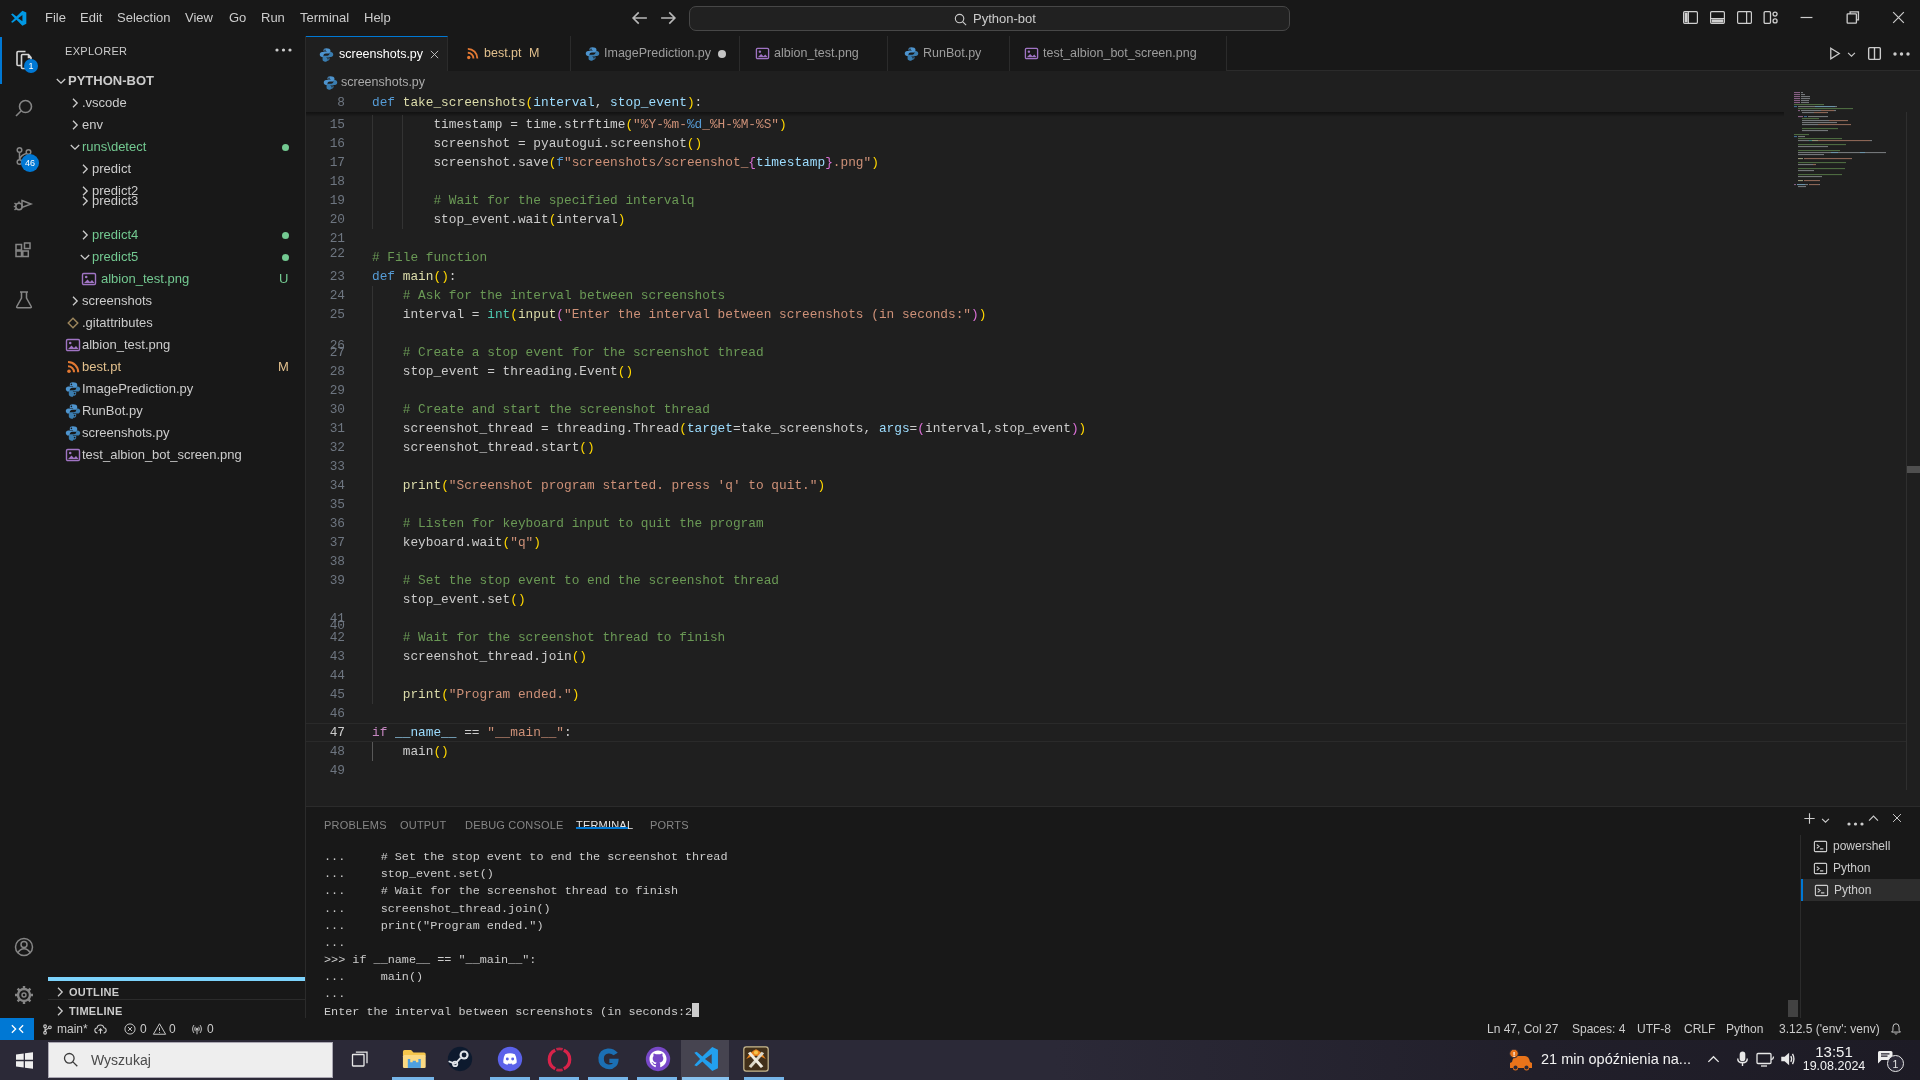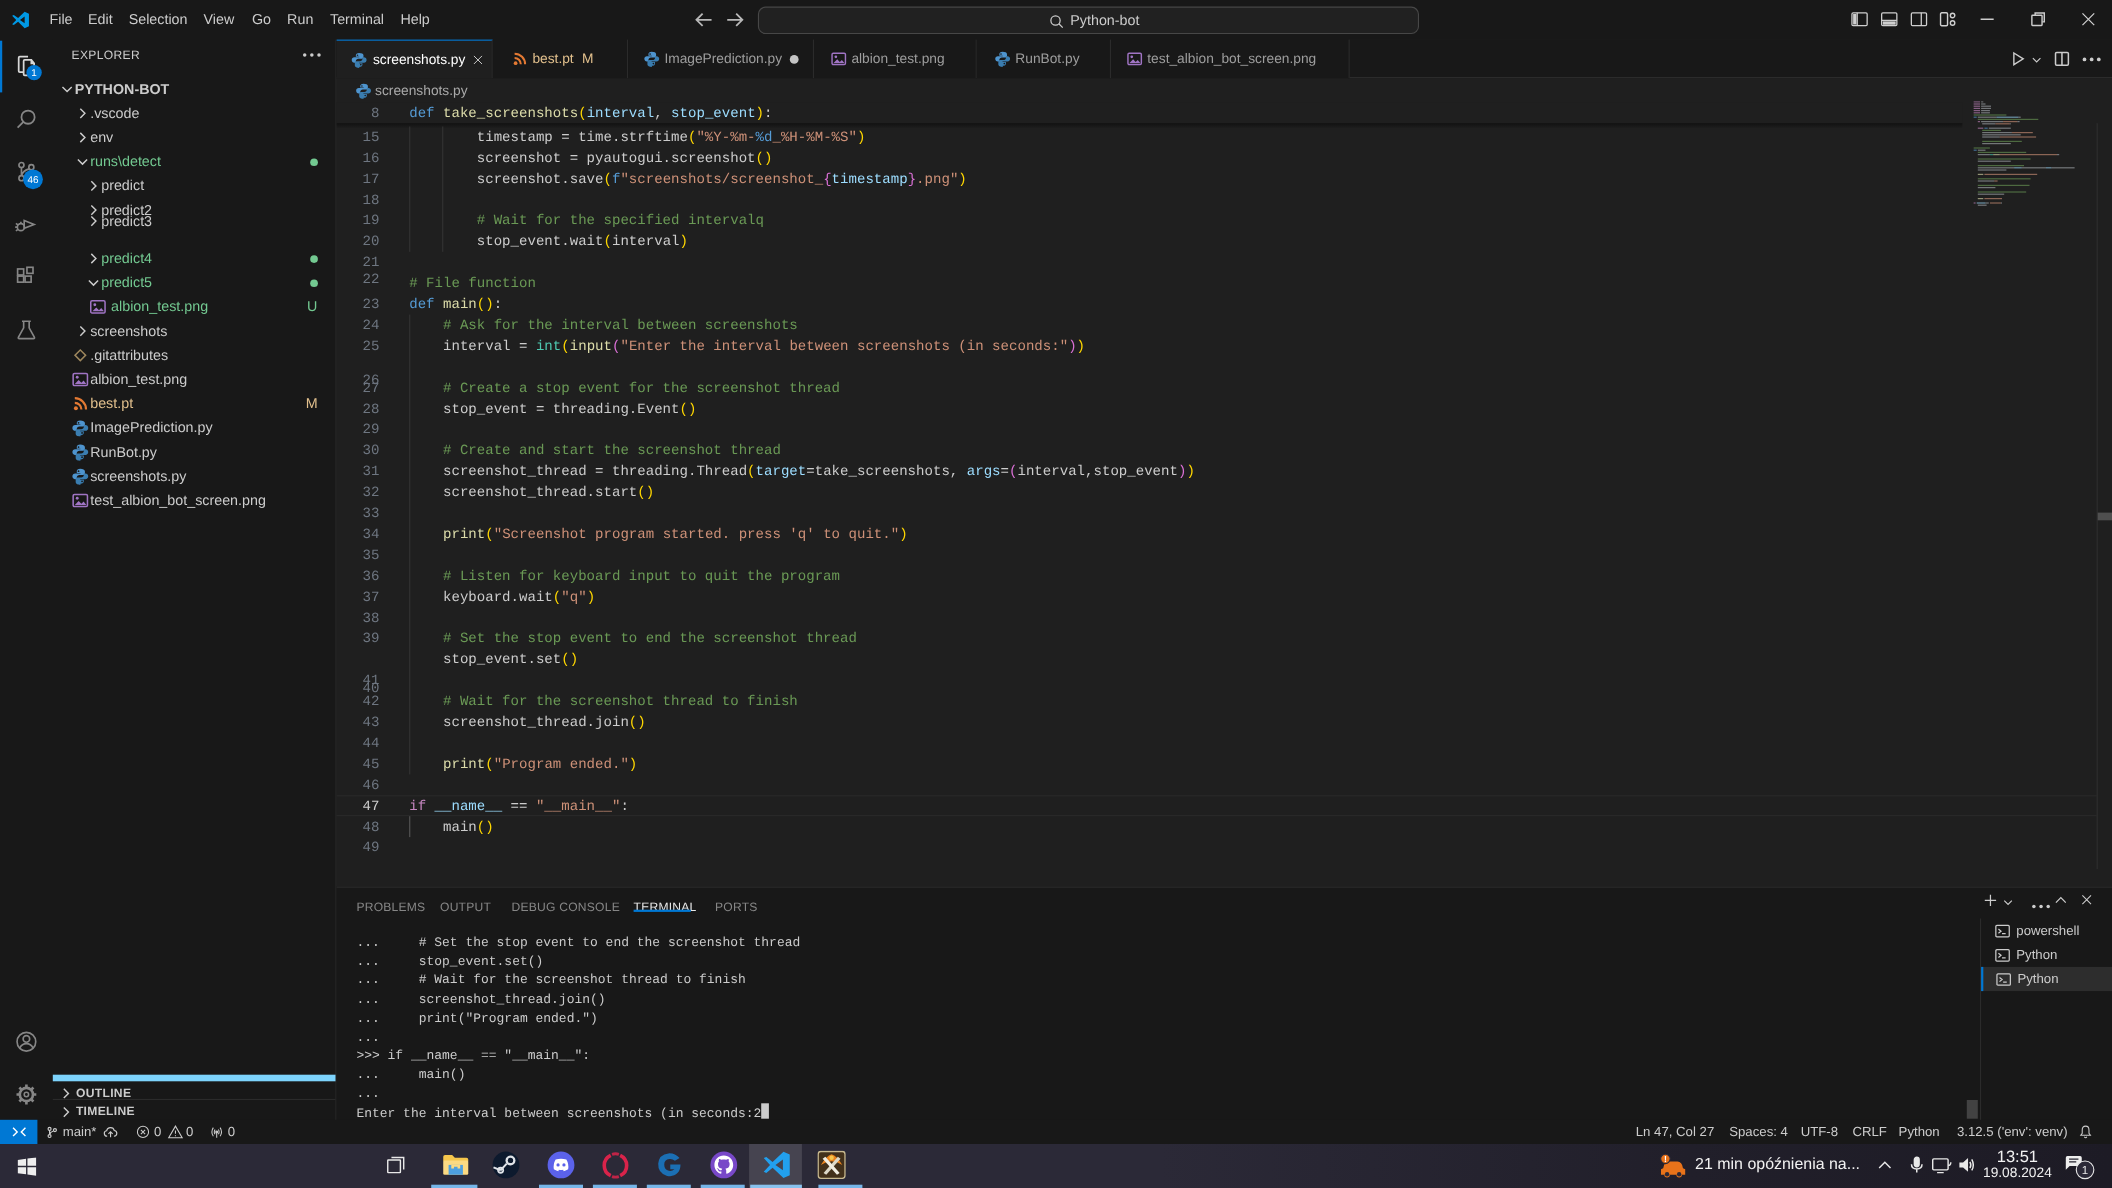--- a/index.html
+++ b/index.html
@@ -300,21 +300,21 @@
       </svg>
       <span style="position:absolute;left:34px">screenshots.py</span>
     </div>
   <div class="trow" style="top:408px;">
       <svg class="chev" style="left:17px" width="16" height="16">
         <use href="#imgicon"></use>
       </svg>
       <span style="position:absolute;left:34px">test_albion_bot_screen.png</span>
     </div>
 
-  <div class="abs" style="left:0;top:941px;width:257px;height:22px;border-top:6px solid #7dd3fc;">
+  <div class="abs" style="left:0;top:941px;width:257px;height:22px;border-top:4px solid #7dd3fc;">
     <svg class="chev" style="left:4px;top:3px" width="16" height="16">
         <use href="#chevr"></use>
       </svg>
     <span class="abs" style="left:21px;top:5px;font-size:11px;font-weight:bold;color:#cccccc;letter-spacing:0.3px;">OUTLINE</span>
   </div>
   <div class="abs" style="left:0;top:963px;width:257px;height:22px;border-top:1px solid #2b2b2b;">
     <svg class="chev" style="left:4px;top:3px" width="16" height="16">
         <use href="#chevr"></use>
       </svg>
     <span class="abs" style="left:21px;top:5px;font-size:11px;font-weight:bold;color:#cccccc;letter-spacing:0.3px;">TIMELINE</span>
@@ -636,20 +636,27 @@
   <svg class="abs" style="left:1889px;top:4px" width="14" height="14" viewBox="0 0 16 16" fill="none" stroke="#cccccc" stroke-width="1.1">
       <path d="M8 2 Q11.5 2 11.5 6 L11.5 9.5 L13 11.5 H3 L4.5 9.5 L4.5 6 Q4.5 2 8 2 Z M6.8 13 Q7.2 14 8 14 Q8.8 14 9.2 13"></path>
     </svg>
 </div>
 <div id="taskbar">
 
   <svg class="abs" style="left:16px;top:12px" width="17" height="17" viewBox="0 0 19 19">
       <path fill="#eeeeee" d="M0 2.8 L8.6 1.6 V8.8 H0 Z M10 1.4 L19 0.2 V8.8 H10 Z M0 10.2 H8.6 V17.4 L0 16.2 Z M10 10.2 H19 V18.8 L10 17.6 Z"></path>
     </svg>
 
+  <div class="abs" style="left:48px;top:2px;width:285px;height:36px;background:#eeeeee;border:1px solid #aaa7b2;">
+    <svg class="abs" style="left:14px;top:9px" width="16" height="16" viewBox="0 0 16 16" fill="none" stroke="#3b3b3b" stroke-width="1.3">
+        <circle cx="6.3" cy="6.3" r="4.8"></circle>
+        <path d="M9.9 9.9 L14.3 14.3"></path>
+      </svg>
+    <div class="abs" style="left:42px;top:0;height:34px;line-height:34px;color:#4a4a4a;font-size:14px;">Wyszukaj</div>
+  </div>
 
   <svg class="abs" style="left:350px;top:9px" width="20" height="20" viewBox="0 0 20 20" fill="none" stroke="#e8e8e8" stroke-width="1.3">
       <rect x="2.5" y="5.5" width="11.5" height="11.5" rx="0.5"></rect>
       <path d="M6.5 3.2 H17 V13.5" stroke-linecap="square"></path>
     </svg>
 
   <svg class="abs" style="left:400px;top:6px" width="27" height="26" viewBox="0 0 32 32">
       <path d="M3 7 Q3 5 5 5 H13 L16 8 H29 Q31 8 31 10 V12 H3 Z" fill="#f5c64c"></path>
       <rect x="3" y="11" width="28" height="16" rx="1.5" fill="#fbda83"></rect>
       <rect x="9" y="16" width="16" height="11" fill="#4da0e0"></rect>

